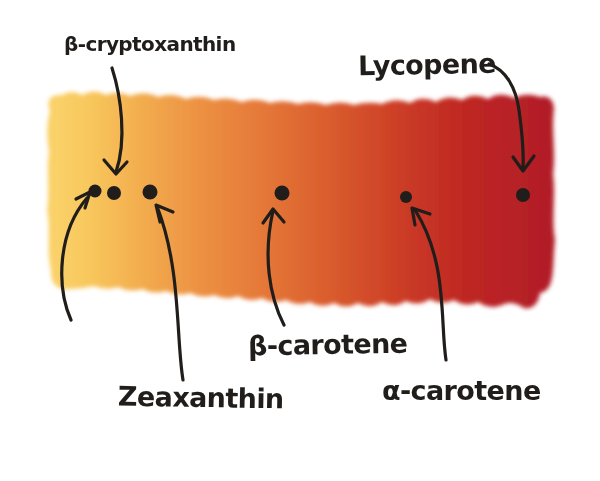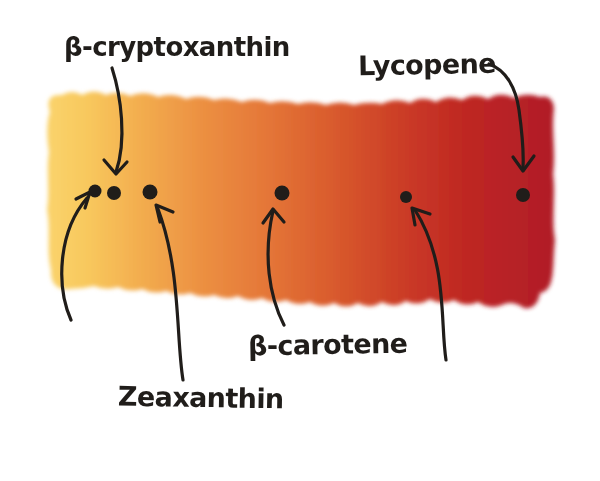--- a/index.html
+++ b/index.html
@@ -15,21 +15,21 @@
   .label {
     position: absolute;
     color: #201d1a;
     font-weight: bold;
     font-size: 27px;
     line-height: 1.1;
     letter-spacing: -0.6px;
     white-space: nowrap;
     user-select: none;
   }
-  .label.small { font-size: 26px; }
+  .label.small { font-size: 20px; }
   .r-neg1 { transform: rotate(-1deg); }
   .r-pos1 { transform: rotate(1deg); }
 </style>
 </head>
 <body>
 
 <div class="stage">
 
   <svg width="600" height="481" viewBox="0 0 600 481">
     <defs>
@@ -128,14 +128,15 @@
 
   <div class="label small" style="left:64px; top:33px;">β-cryptoxanthin</div>
 
   <div class="label r-neg1" style="left:358px; top:50px;">Lycopene</div>
 
 
   <div class="label r-pos1" style="left:118px; top:383px;">Zeaxanthin</div>
 
   <div class="label r-neg1" style="left:248px; top:330px;">β-carotene</div>
 
+  <div class="label" style="left:382px; top:376px;">α-carotene</div>
 
 </div>
 
 </body></html>

